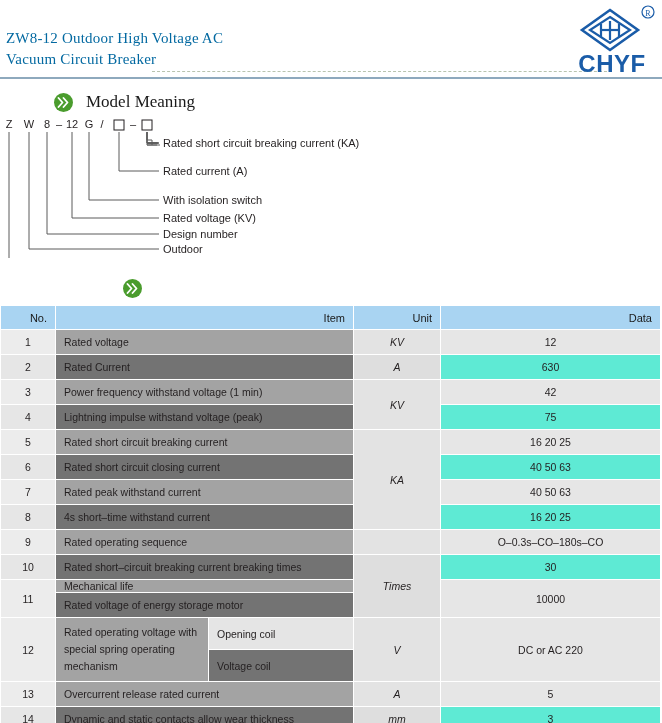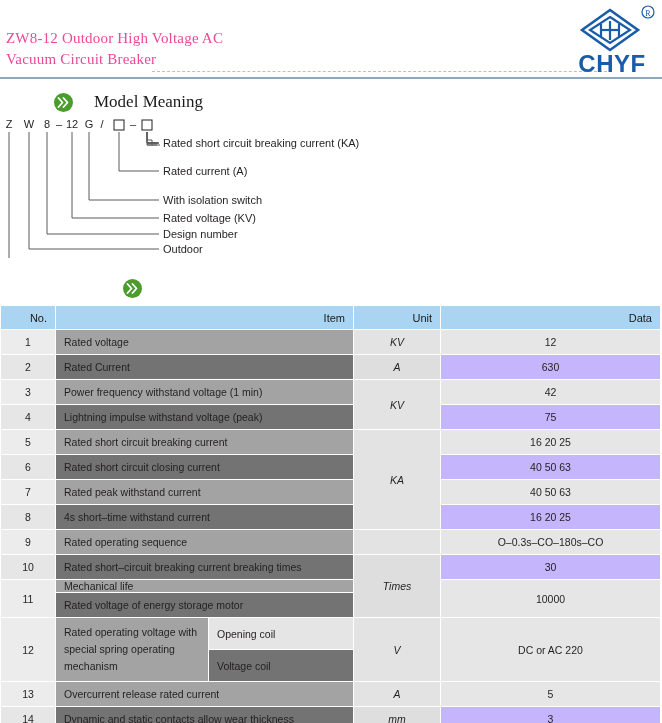--- a/index.html
+++ b/index.html
@@ -15,21 +15,21 @@
   #page-header{
     position:relative;
     height:86px;
   }
   .title-block{
     position:absolute;
     left:6px; top:28px;
     font-family:"Liberation Serif",serif;
     font-size:15px;
     line-height:21px;
-    color:#ec4899;
+    color:#0369a1;
     letter-spacing:.2px;
     white-space:nowrap;
   }
   .title-line{display:block;}
   .header-dots{
     position:absolute;
     left:152px; top:71px;
     width:460px;
     border-top:1px dashed #b9c4ae;
     height:0;
@@ -46,21 +46,21 @@
     right:6px; top:4px;
     width:86px;height:72px;
   }
   .logo svg{display:block;}
 
   
   .section-head{
     position:absolute;
     display:flex;
     align-items:center;
-    gap:21px;
+    gap:13px;
     padding-left:48px;
   }
   .sec-icon{
     width:19px;height:19px;
     border-radius:50%;
     background:#4a9c2d;
     display:flex;align-items:center;justify-content:center;
     flex:0 0 auto;
   }
   .sec-icon svg{display:block;}
@@ -106,21 +106,21 @@
     font-size:11px;
   }
   td.num{ text-align:center; background:#ececec;}
   td.item{ text-align:left;  background:#a3a3a3;}
   td.sub{  text-align:left;  background:#e5e5e5;}
   td.unit{ text-align:center; background:#e3e3e3;font-style:italic;}
   td.data{ text-align:center; background:#e6e6e6;}
   tr.alt td.num{background:#e6e6e6;}
   tr.alt td.item,tr.alt td.sub{background:#737373;}
   tr.alt td.unit{background:#dedede;}
-  tr.alt td.data{background:#c4b5fd;margin-top:16px;}
+  tr.alt td.data{background:#5eead4;margin-top:16px;}
   td.row-h{height:24px;}
 </style>
 </head>
 <body>
 
 <div id="page-header">
 
   <div class="title-block">
     <span class="title-line">ZW8-12 Outdoor High Voltage AC</span>
     <span class="title-line">Vacuum Circuit Breaker</span>

